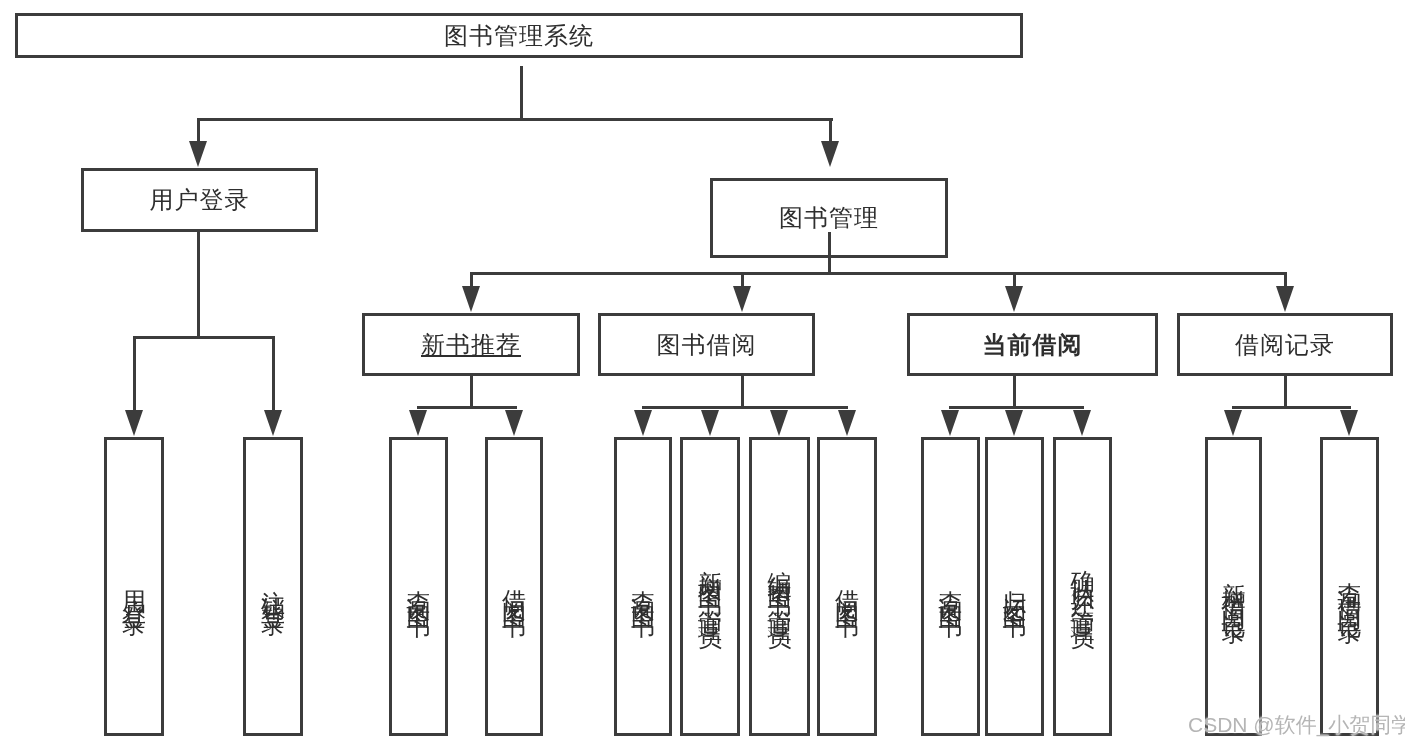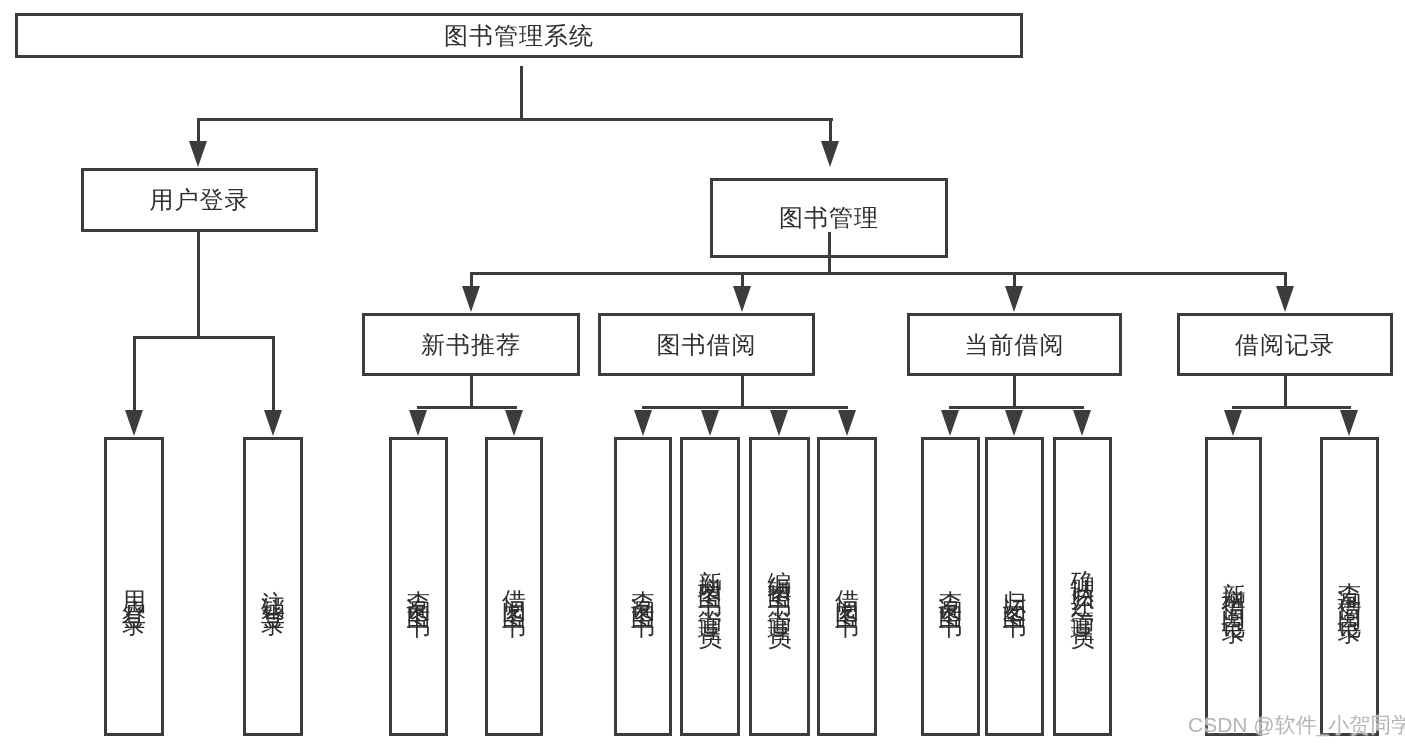--- a/index.html
+++ b/index.html
@@ -39,27 +39,27 @@
   </div>
 
   <div class="box" style="left:81px;top:168px;width:237px;height:64px;">
     <span class="hlabel">用户登录</span>
   </div>
 
   <div class="box" style="left:710px;top:168px;width:238px;height:80px;margin-top:10px;">
     <span class="hlabel">图书管理</span>
   </div>
 
-  <div class="box" style="left:362px;top:313px;width:218px;height:63px;">
+  <div class="box" style="left:362px;top:313px;width:218px;height:63px;text-decoration:underline;">
     <span class="hlabel">新书推荐</span>
   </div>
   <div class="box" style="left:598px;top:313px;width:217px;height:63px;">
     <span class="hlabel">图书借阅</span>
   </div>
-  <div class="box" style="left:907px;top:313px;width:215px;height:63px;">
+  <div class="box" style="left:907px;top:313px;width:251px;height:63px;font-weight:bold;">
     <span class="hlabel">当前借阅</span>
   </div>
   <div class="box" style="left:1177px;top:313px;width:216px;height:63px;">
     <span class="hlabel">借阅记录</span>
   </div>
 
   <div class="box" style="left:104px;top:437px;width:60px;height:299px;">
     <span class="vtext">用户登录</span>
   </div>
   <div class="box" style="left:243px;top:437px;width:60px;height:299px;">

